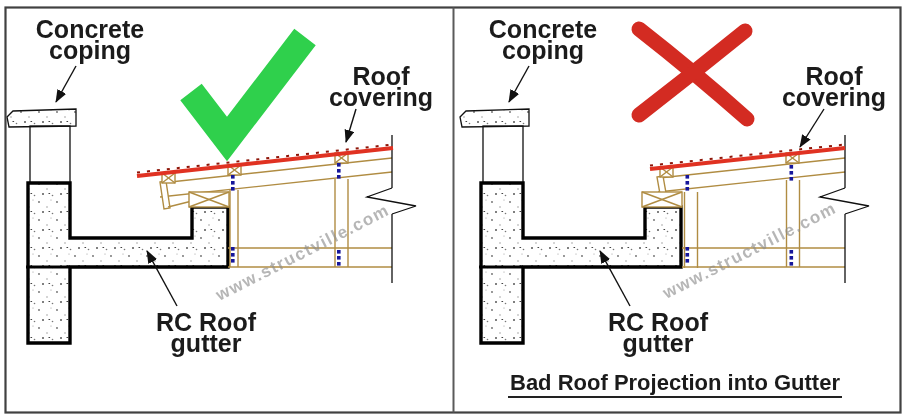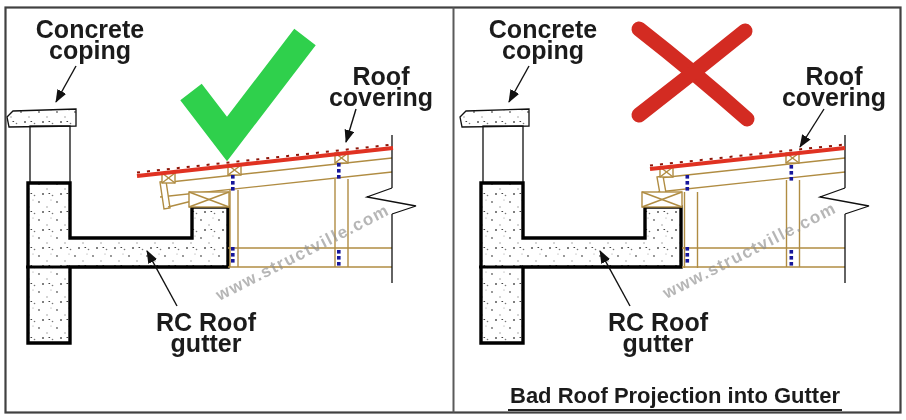--- a/index.html
+++ b/index.html
@@ -218,17 +218,17 @@
   <div>coping</div>
 </div>
 <div class="lbl" style="left:834px;top:66px;">
   <div>Roof</div>
   <div>covering</div>
 </div>
 <div class="lbl" style="left:658px;top:312px;">
   <div>RC Roof</div>
   <div>gutter</div>
 </div>
-<div class="capwrap" style="left:675px;top:384px;">
+<div class="capwrap" style="left:675px;top:371px;">
   <span class="cap">Bad Roof Projection into Gutter</span>
 </div>
 
 </div>
 
 </body></html>

